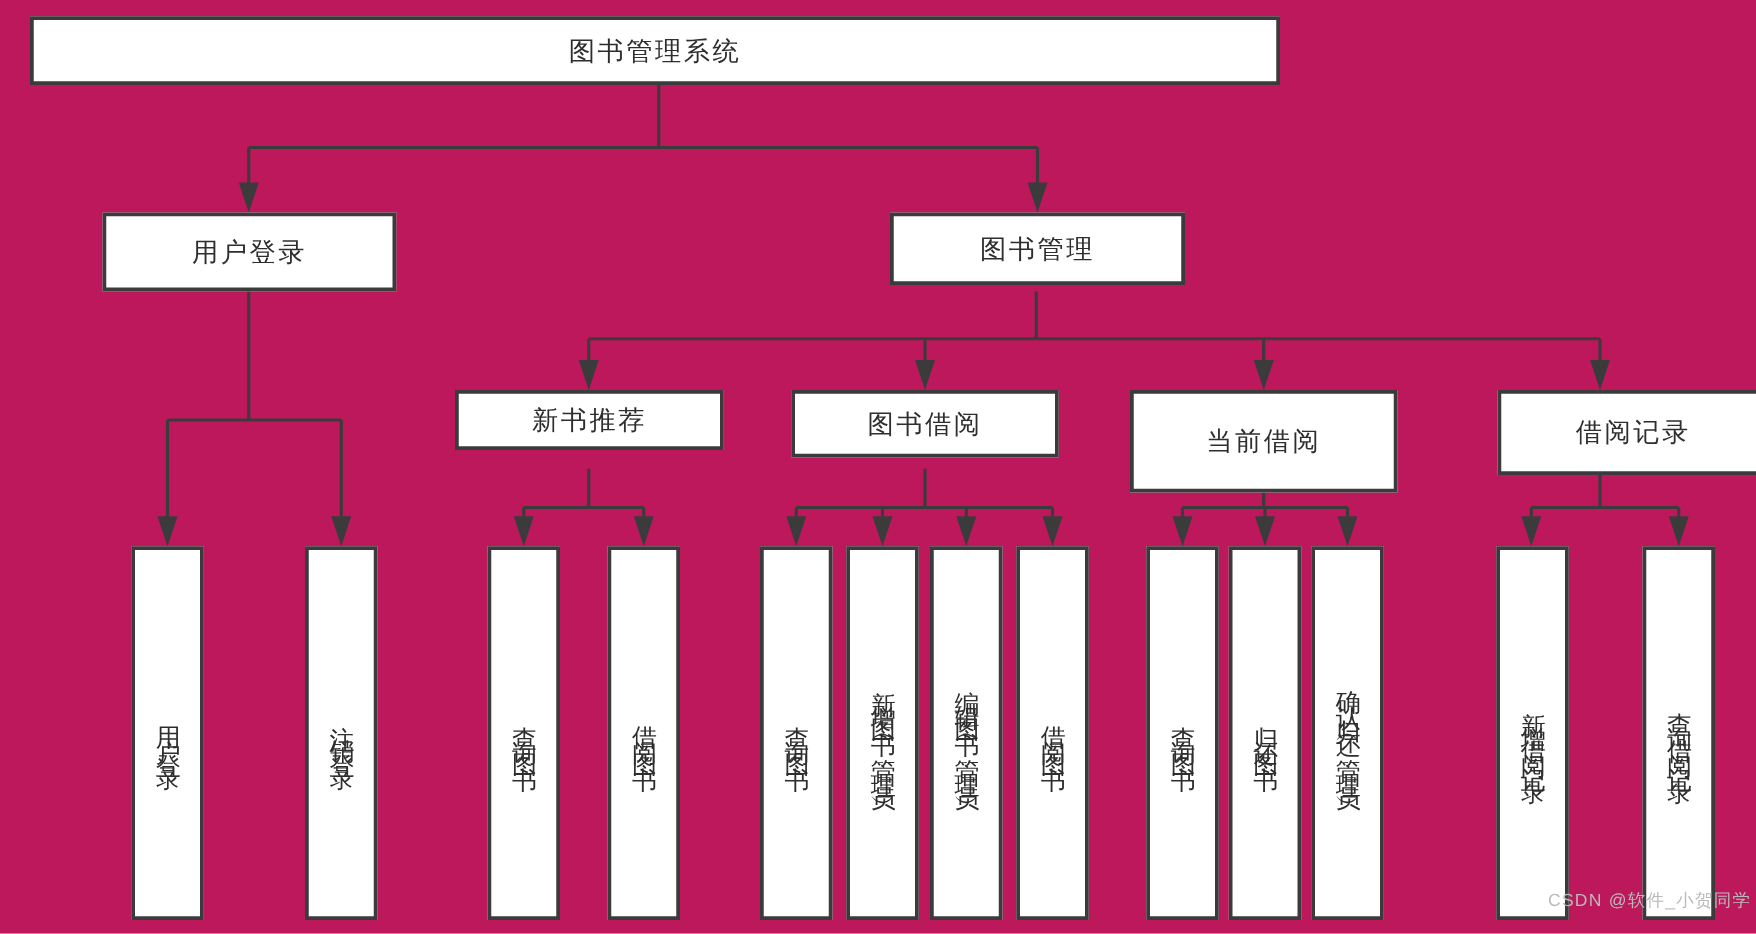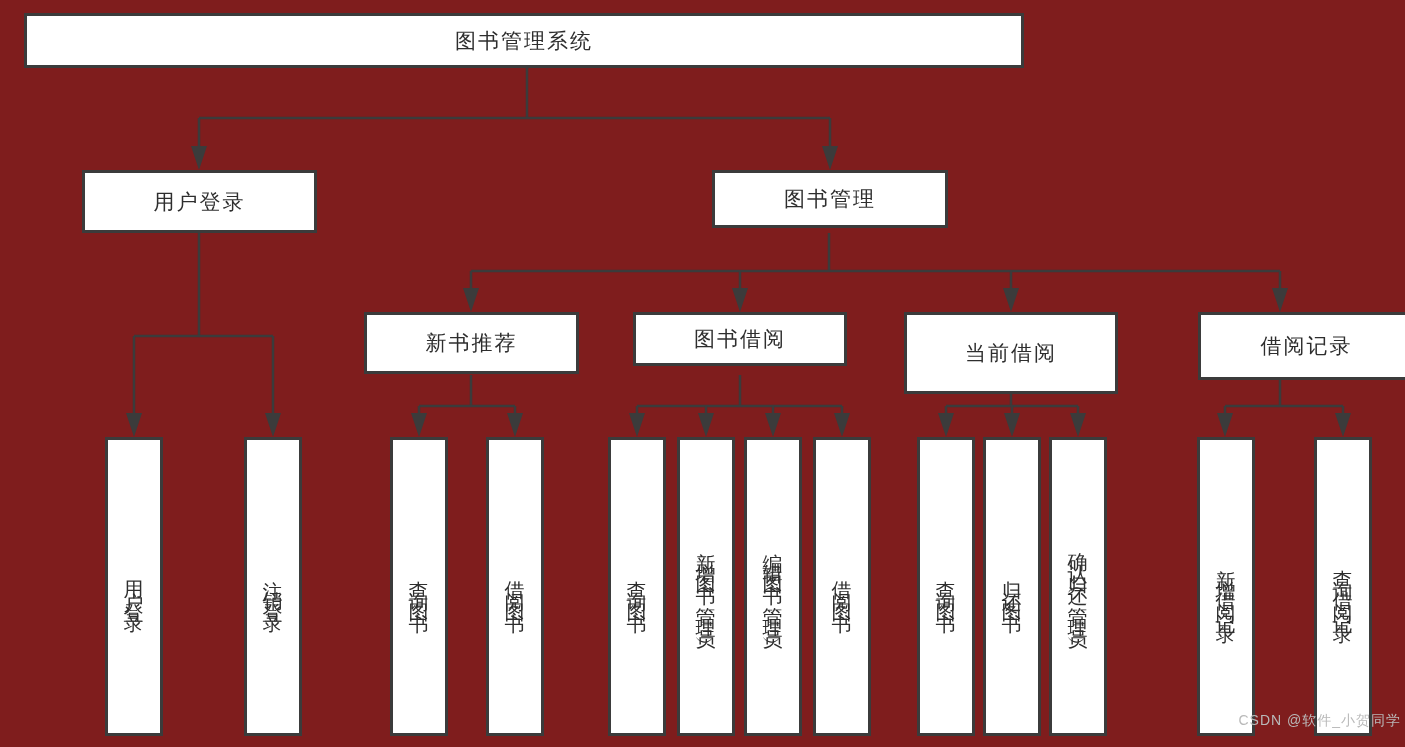--- a/index.html
+++ b/index.html
@@ -1,20 +1,20 @@
 <!DOCTYPE html>
 <html><head>
 <meta charset="utf-8">
 <style>
   html, body { margin: 0; padding: 0; background: #ffffff; }
   .canvas {
     position: relative;
     width: 1405px;
     height: 747px;
-    background: #7f1d1d;
+    background: #be185d;
     font-family: "Liberation Sans", sans-serif;
     overflow: hidden;
   }
   svg.wires { position: absolute; left: 0; top: 0; z-index: 1; }
   .hnode, .vnode {
     position: absolute;
     box-sizing: border-box;
     background: #ffffff;
     border: 3px solid #3b3b3b;
     display: flex;
@@ -123,21 +123,21 @@
     <span>图书管理系统</span>
   </div>
 
   <div class="hnode" style="left:82px; top:170px; width:235px; height:63px">
     <span>用户登录</span>
   </div>
   <div class="hnode" style="left:712px; top:170px; width:236px; height:58px">
     <span>图书管理</span>
   </div>
 
-  <div class="hnode" style="left:364px; top:312px; width:215px; height:62px">
+  <div class="hnode" style="left:364px; top:312px; width:215px; height:48px">
     <span>新书推荐</span>
   </div>
   <div class="hnode" style="left:633px; top:312px; width:214px; height:54px">
     <span>图书借阅</span>
   </div>
   <div class="hnode" style="left:904px; top:312px; width:214px; height:82px">
     <span>当前借阅</span>
   </div>
   <div class="hnode" style="left:1198px; top:312px; width:217px; height:68px">
     <span>借阅记录</span>

